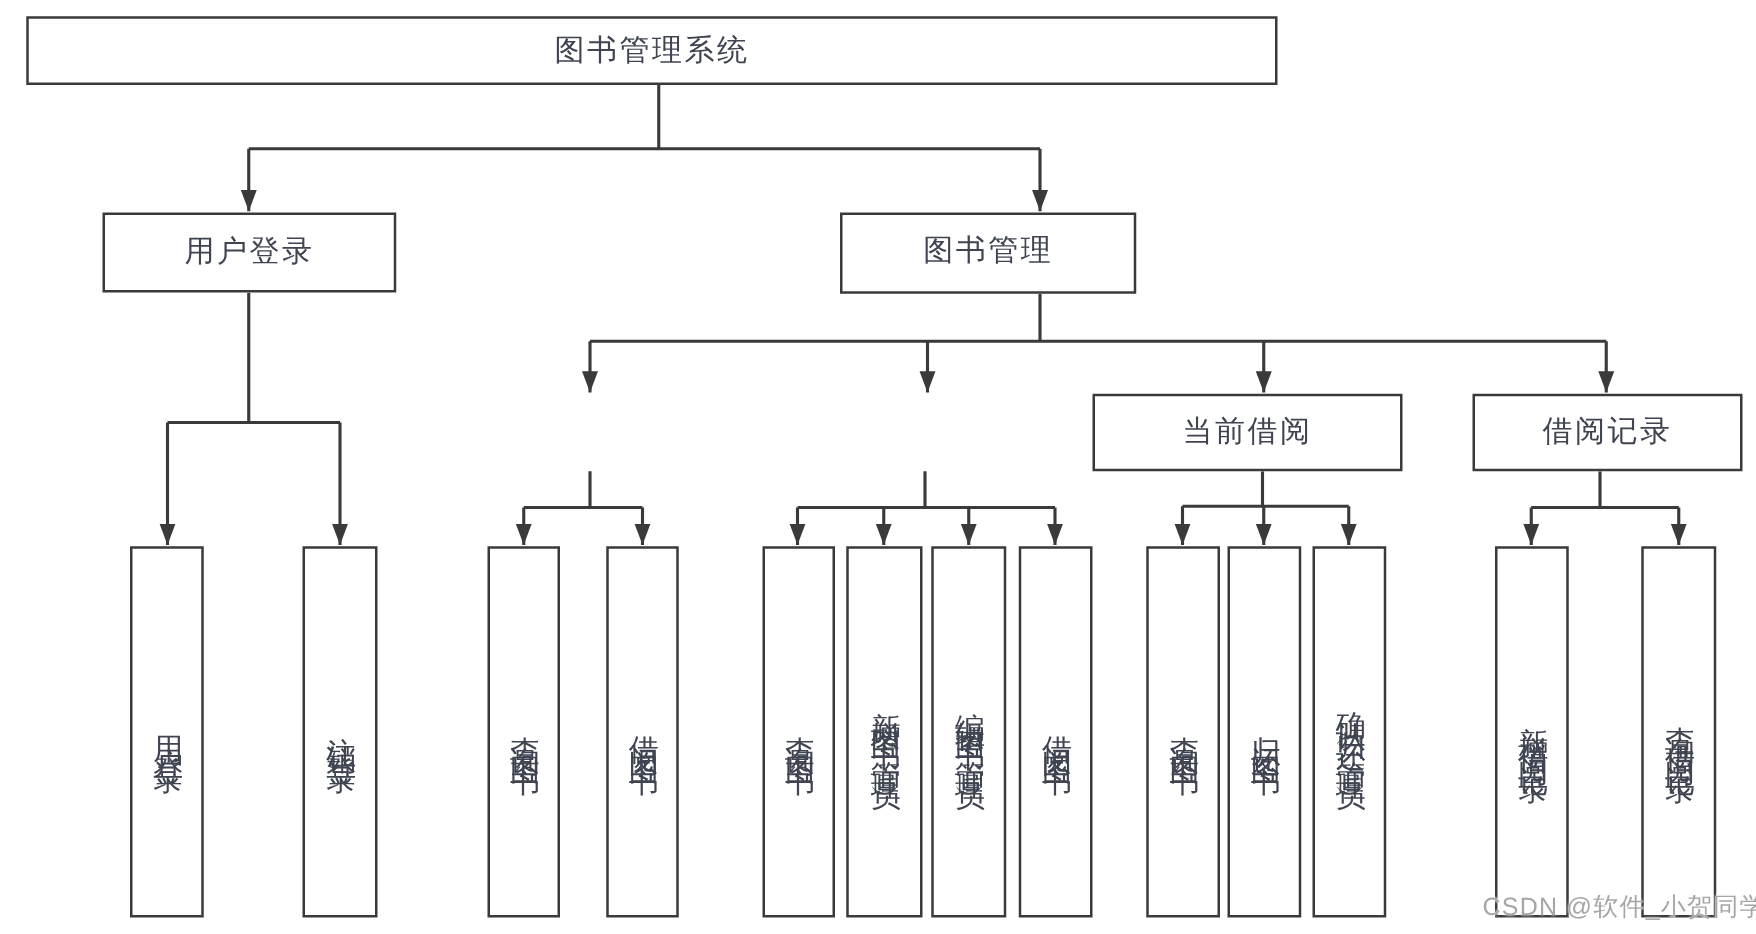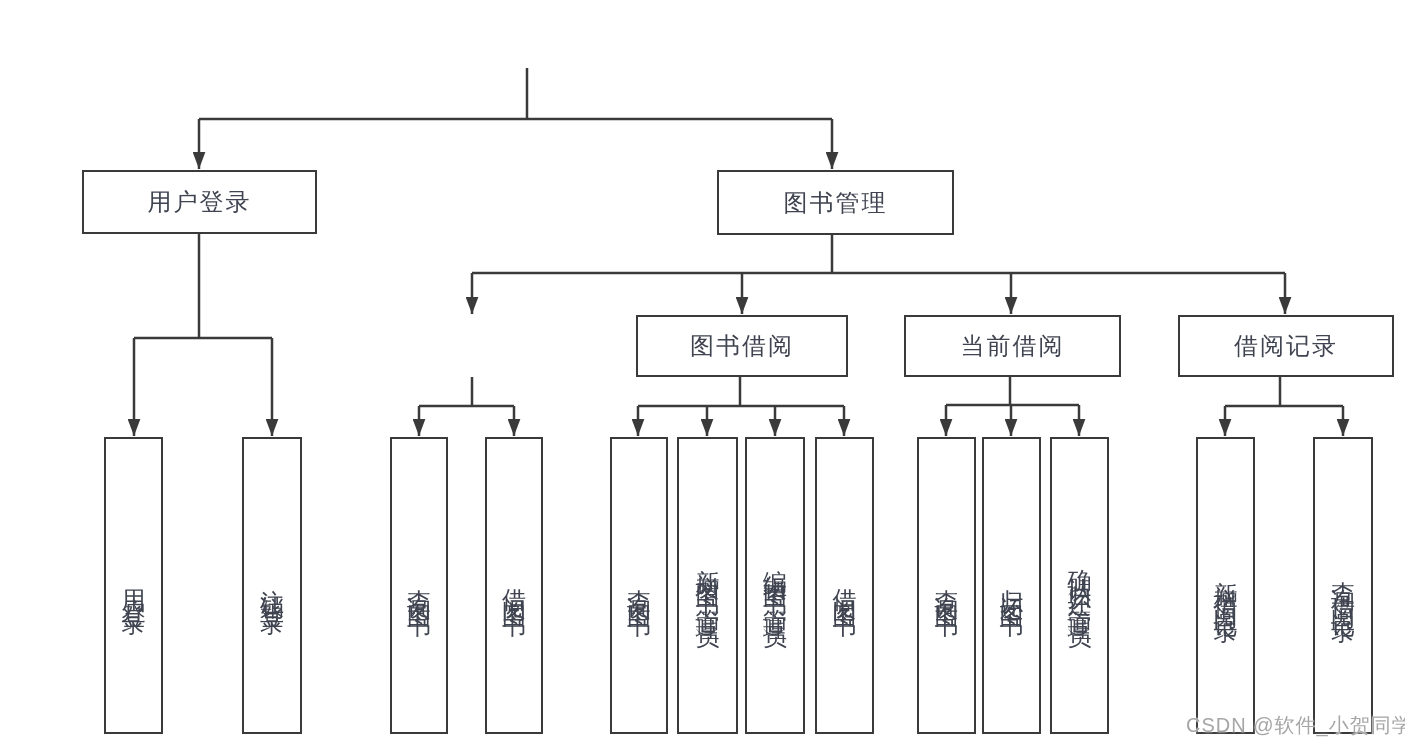--- a/index.html
+++ b/index.html
@@ -114,32 +114,32 @@
     <line class="cline" x1="946" y1="405" x2="946" y2="436" marker-end="url(#ah)"></line>
     <line class="cline" x1="1011" y1="405" x2="1011" y2="436" marker-end="url(#ah)"></line>
     <line class="cline" x1="1079" y1="405" x2="1079" y2="436" marker-end="url(#ah)"></line>
 
     <path class="cline" d="M1280,377 V406"></path>
     <path class="cline" d="M1225,406 H1343"></path>
     <line class="cline" x1="1225" y1="406" x2="1225" y2="436" marker-end="url(#ah)"></line>
     <line class="cline" x1="1343" y1="406" x2="1343" y2="436" marker-end="url(#ah)"></line>
   </svg>
 
+  <div class="node" style="left:21px;top:13px;width:1001px;height:55px;">
+    <span class="hlabel">图书管理系统</span>
+  </div>
 
   <div class="node" style="left:82px;top:170px;width:235px;height:64px;">
     <span class="hlabel">用户登录</span>
   </div>
-  <div class="node" style="left:717px;top:170px;width:237px;height:65px;">
+  <div class="node" style="left:672px;top:170px;width:237px;height:65px;font-family:Liberation Mono, monospace;">
     <span class="hlabel">图书管理</span>
   </div>
 
-  <div class="node" style="left:636px;top:315px;width:212px;height:62px;">
-    <span class="hlabel">图书借阅</span>
-  </div>
-  <div class="node" style="left:904px;top:315px;width:217px;height:62px;">
+  <div class="node" style="left:874px;top:315px;width:248px;height:62px;">
     <span class="hlabel">当前借阅</span>
   </div>
   <div class="node" style="left:1178px;top:315px;width:216px;height:62px;">
     <span class="hlabel">借阅记录</span>
   </div>
 
   <div class="node" style="left:104px;top:437px;width:59px;height:297px;">
     <span class="vlabel">用户登录</span>
   </div>
   <div class="node" style="left:242px;top:437px;width:60px;height:297px;">

